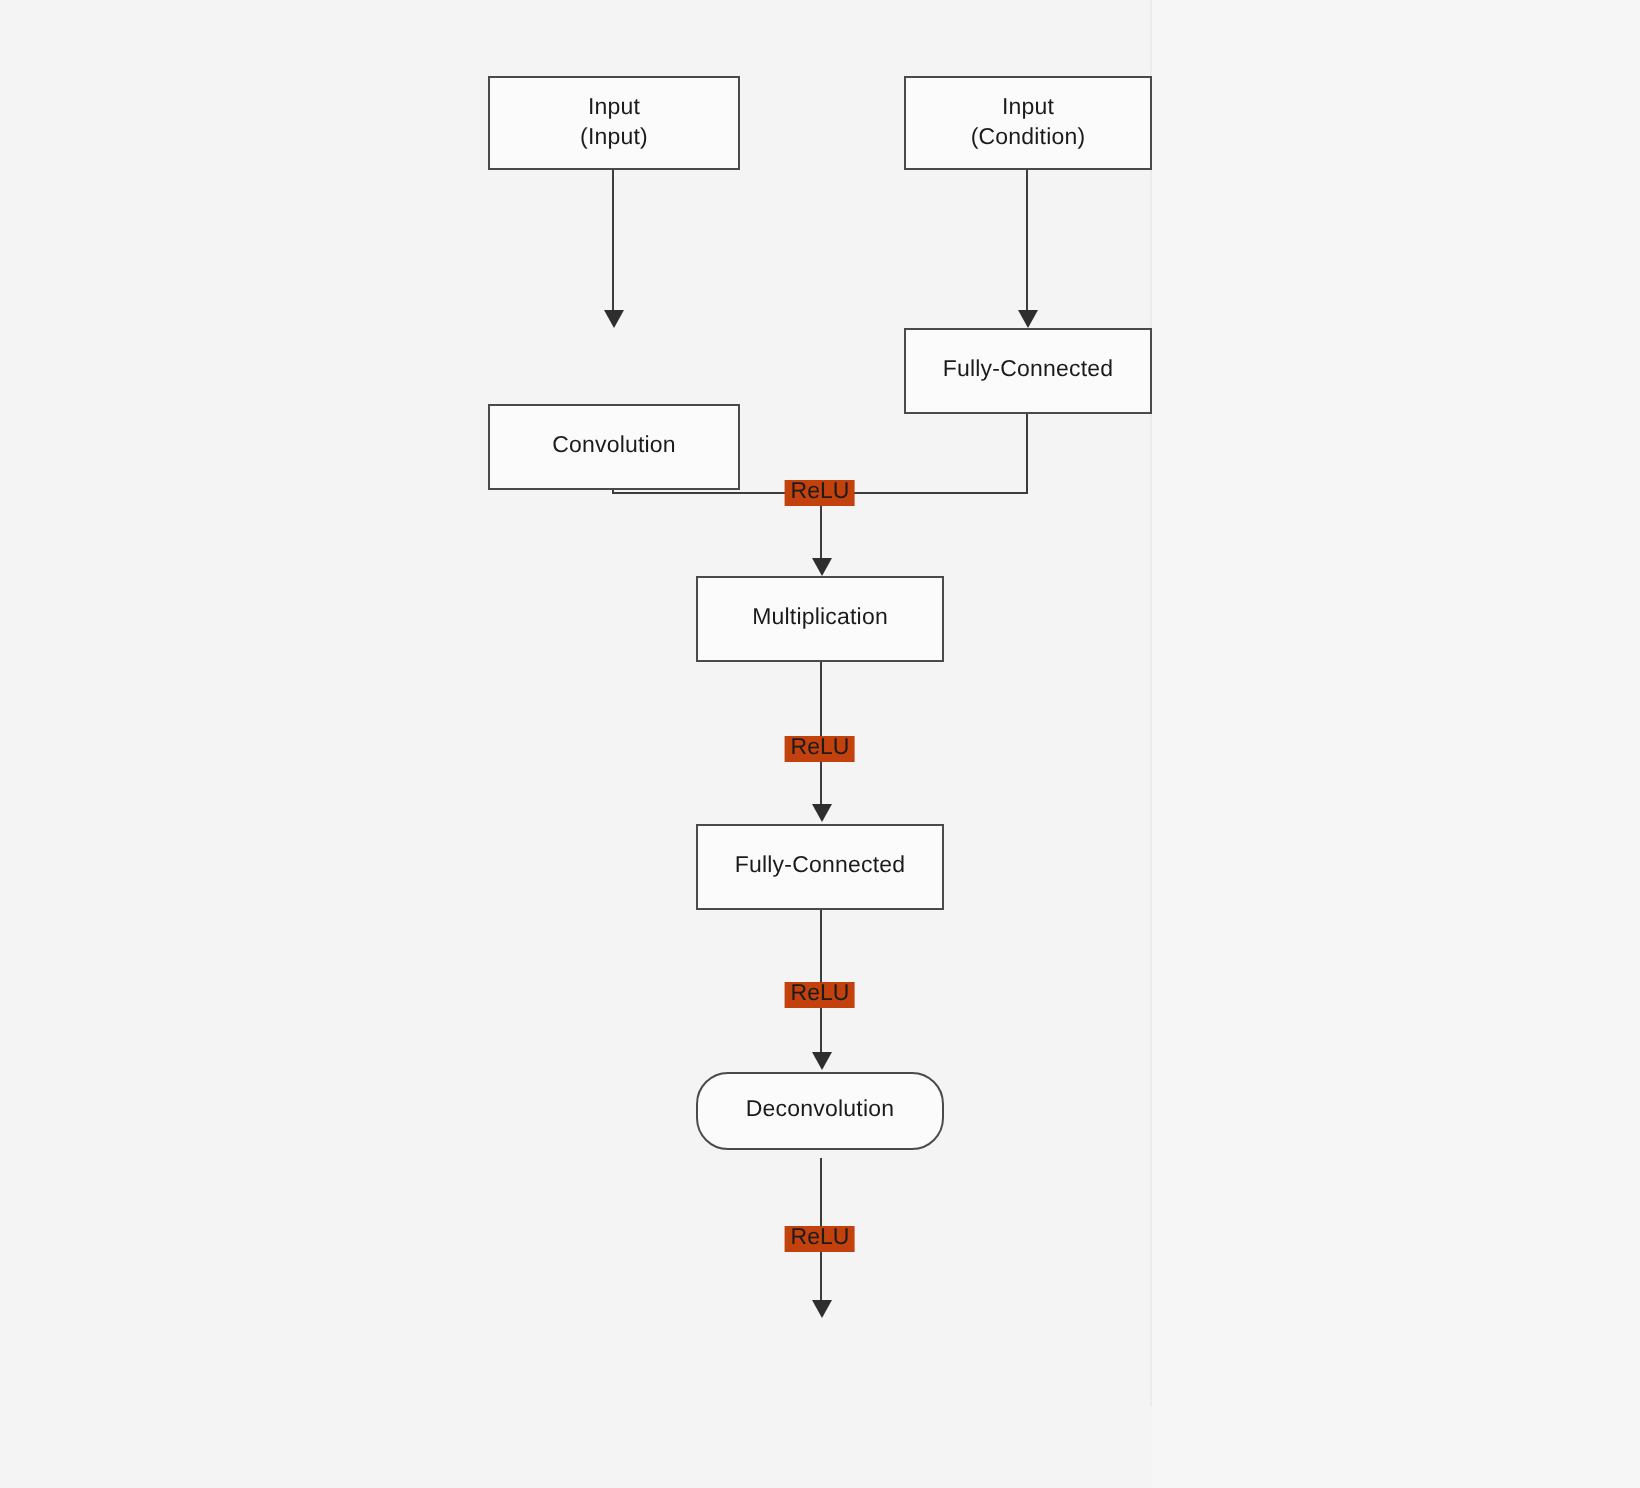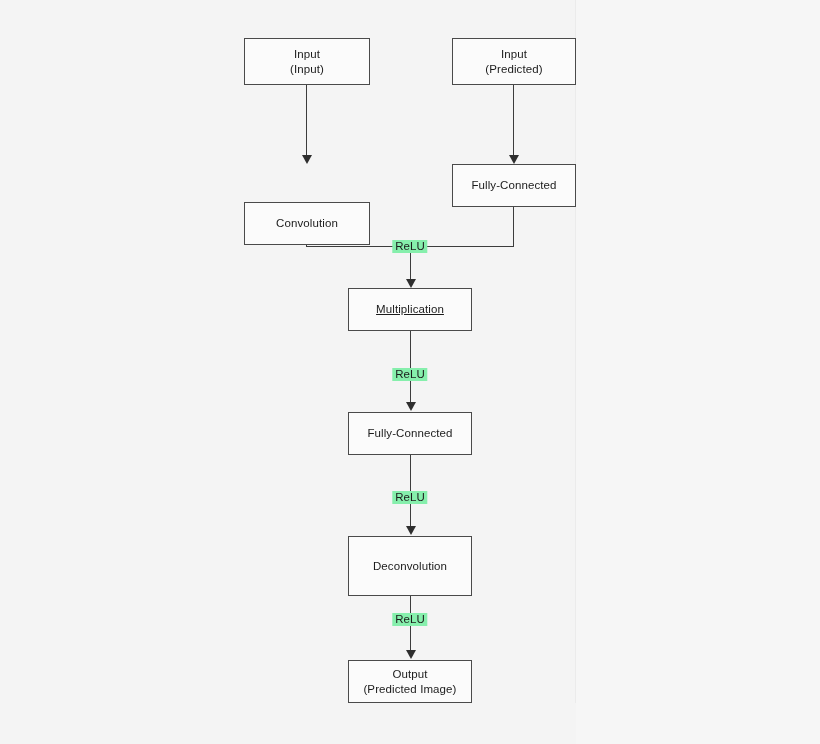--- a/index.html
+++ b/index.html
@@ -82,21 +82,21 @@
     border-left: 5px solid transparent;
     border-right: 5px solid transparent;
     border-top: 9px solid #2e2e2e;
     z-index: 2;
   }
   .edge-label {
     position: absolute;
     font-size: 11.5px;
     line-height: 13px;
     color: #1b1b1b;
-    background: #86efac;
+    background: #c2410c;
     padding: 0 3px;
     z-index: 4;
     white-space: nowrap;
     transform: translateX(-50%);
   }
 </style>
 </head>
 <body>
 
 <div id="canvas">
@@ -105,47 +105,43 @@
   <div class="panel-right"></div>
   <div class="seam"></div>
 
   <div class="node" style="left:244px; top:38px; width:126px; height:47px;">
     <span>Input</span>
     <span class="l2">(Input)</span>
   </div>
 
   <div class="node" style="left:452px; top:38px; width:124px; height:47px;">
     <span>Input</span>
-    <span class="l2">(Predicted)</span>
+    <span class="l2">(Condition)</span>
   </div>
 
   <div class="node" style="left:244px; top:164px; width:126px; height:43px;margin-top:38px;">
     <span>Convolution</span>
   </div>
 
   <div class="node" style="left:452px; top:164px; width:124px; height:43px;">
     <span>Fully-Connected</span>
   </div>
 
-  <div class="node" style="left:348px; top:288px; width:124px; height:43px;text-decoration:underline;">
+  <div class="node" style="left:348px; top:288px; width:124px; height:43px;">
     <span>Multiplication</span>
   </div>
 
   <div class="node" style="left:348px; top:412px; width:124px; height:43px;">
     <span>Fully-Connected</span>
   </div>
 
-  <div class="node" style="left:348px; top:536px; width:124px; height:60px;">
+  <div class="node" style="left:348px; top:536px; width:124px; height:39px;border-radius:16px;">
     <span>Deconvolution</span>
   </div>
 
-  <div class="node" style="left:348px; top:660px; width:124px; height:43px;">
-    <span>Output</span>
-    <span class="l2">(Predicted Image)</span>
-  </div>
 
   <div class="vline" style="left:306px; top:85px; height:71px;"></div>
   <div class="arrow" style="left:302px; top:155px;"></div>
 
   <div class="vline" style="left:513px; top:85px; height:71px;"></div>
   <div class="arrow" style="left:509px; top:155px;"></div>
 
   <div class="vline" style="left:306px; top:207px; height:40px;"></div>
 
   <div class="vline" style="left:513px; top:207px; height:40px;"></div>

